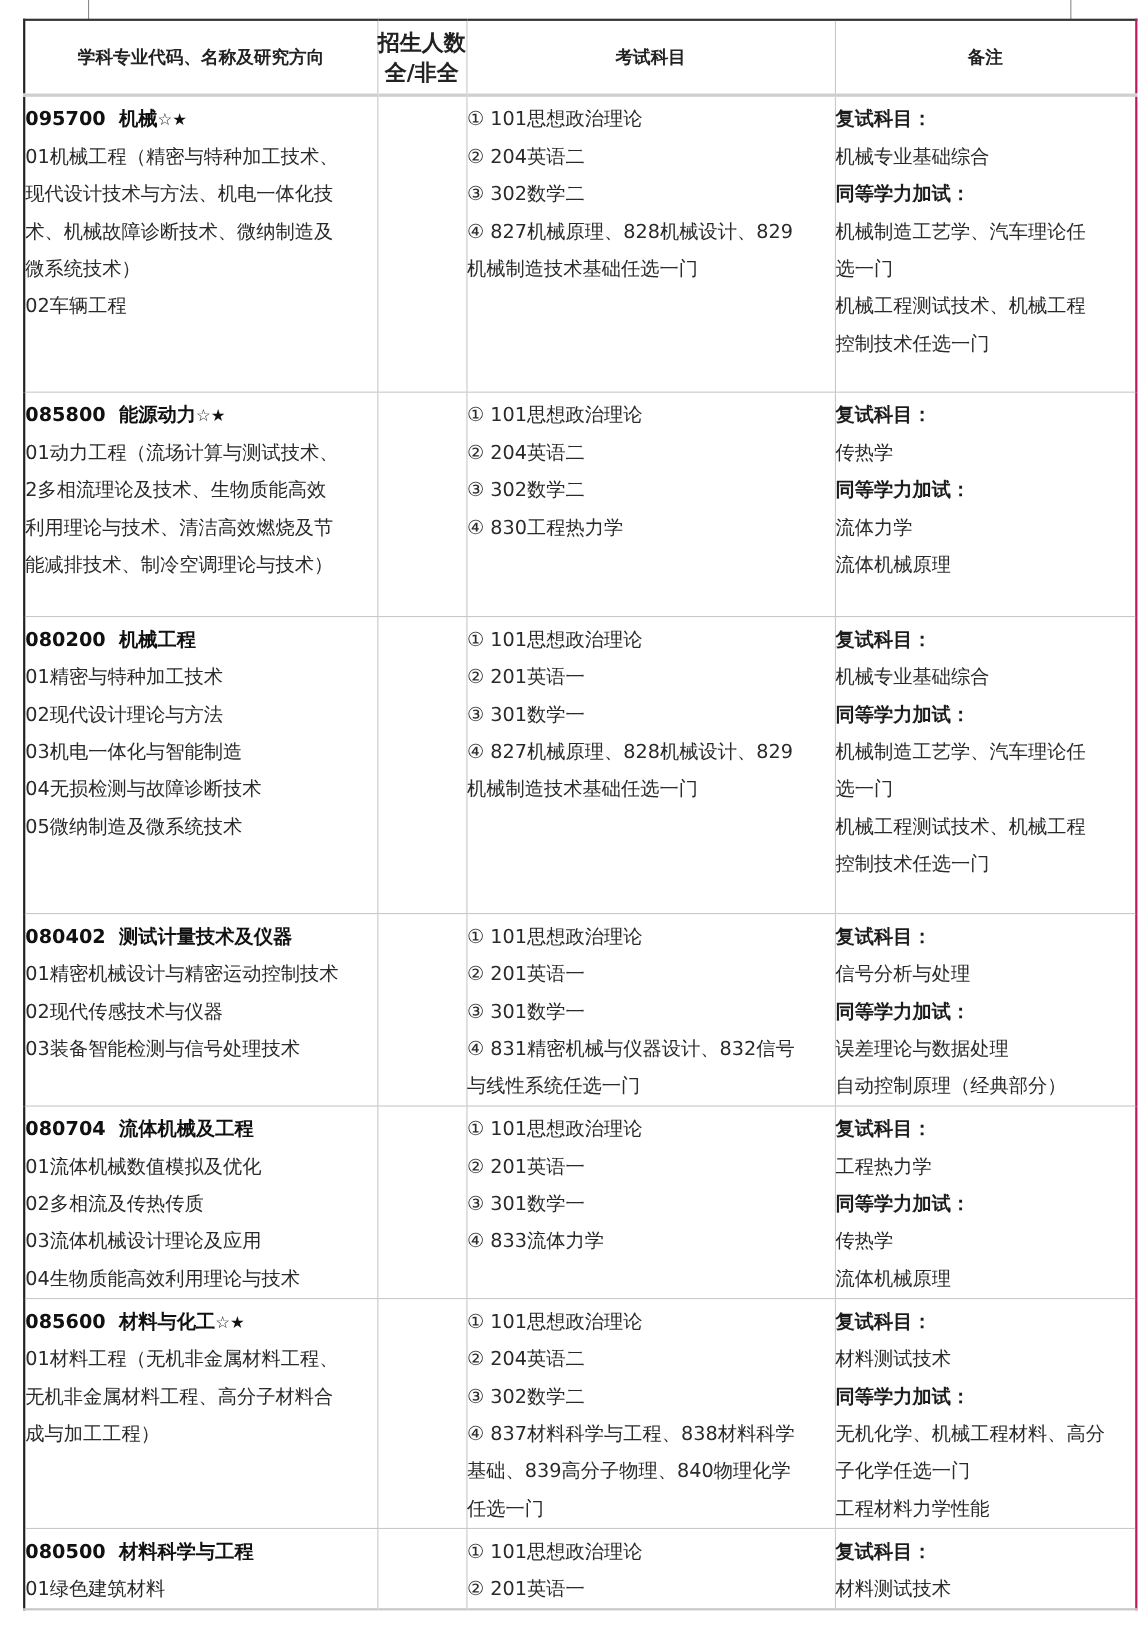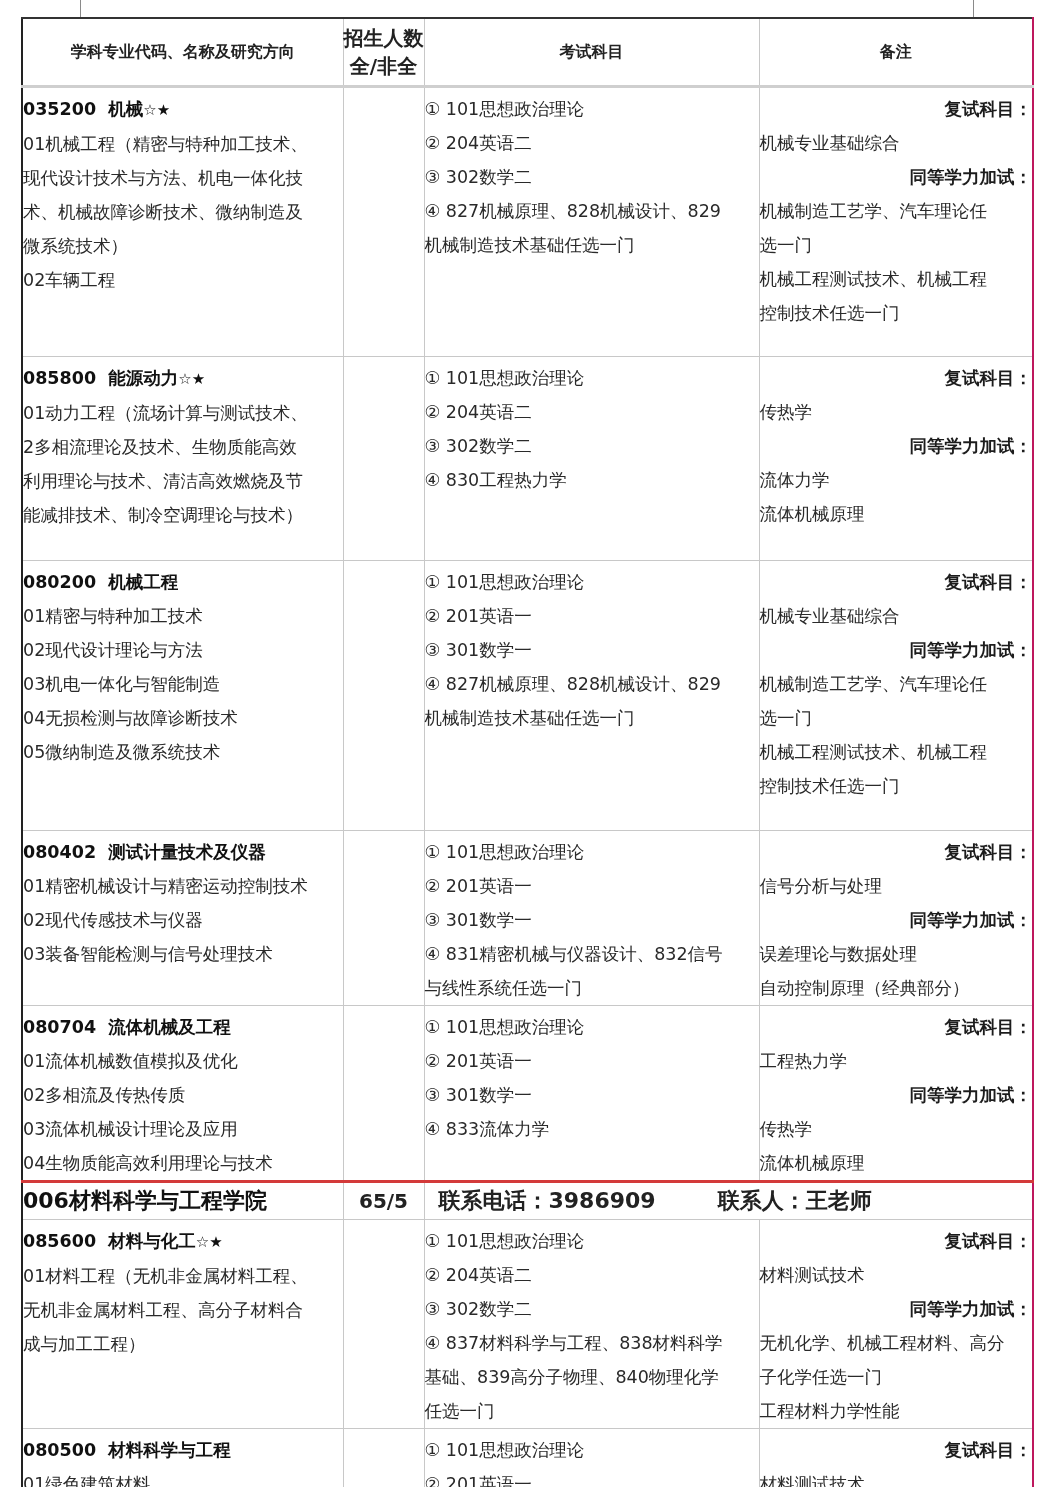--- a/index.html
+++ b/index.html
@@ -26,21 +26,21 @@
   }
   table.grid tr.head th.c-quota { font-size: 20px; line-height: 28px; }
   table.grid td.c-name { border-left: 2px solid #222; }
   table.grid tr.head th.c-name { border-left: 2px solid #222; }
   table.grid td.c-notes, table.grid th.c-notes { border-right: 2px solid #be185d; }
 
   .cell { font-size: 17.5px; line-height: 34px; }
   .cell .code { font-weight: bold; color: #111; }
   .cell .code .stars { font-weight: normal; font-size: 15px; }
   .cell .line { display: block; white-space: nowrap; }
-  .notes .hd { display: block; font-weight: bold; color: #1c1c1c; text-align: right; }
+  .notes .hd { display: block; font-weight: bold; color: #1c1c1c; }
 
   tr.block td { padding-top: 4px; }
   tr.dept td {
     height: 36px; vertical-align: middle; font-weight: bold;
     border-top: 3px solid #d33a3a;
   }
   tr.dept td.c-name { font-size: 22px; color: #111; padding-left: 0; }
   tr.dept td.c-quota { font-size: 20px; text-align: center; color: #222; }
   tr.dept td.contact { font-size: 22px; color: #222; padding-left: 14px; white-space: nowrap; }
   tr.dept td.contact span + span { margin-left: 62px; }
@@ -68,21 +68,21 @@
     <th class="c-quota">
       <div>招生人数</div>
       <div>全/非全</div>
     </th>
     <th class="c-subj">考试科目</th>
     <th class="c-notes">备注</th>
   </tr>
 
   <tr class="block" style="height:270px">
     <td class="c-name cell">
-      <span class="line code"><span>035200</span>&nbsp;&nbsp;<span>机械</span><span class="stars">☆★</span></span>
+      <span class="line code"><span>095700</span>&nbsp;&nbsp;<span>机械</span><span class="stars">☆★</span></span>
       <span class="line">01机械工程（精密与特种加工技术、</span>
       <span class="line">现代设计技术与方法、机电一体化技</span>
       <span class="line">术、机械故障诊断技术、微纳制造及</span>
       <span class="line">微系统技术）</span>
       <span class="line">02车辆工程</span>
     </td>
     <td class="c-quota"></td>
     <td class="c-subj cell subj">
       <span class="line">① 101思想政治理论</span>
       <span class="line">② 204英语二</span>
@@ -194,27 +194,20 @@
     </td>
     <td class="c-notes cell notes">
       <span class="hd">复试科目：</span>
       <span class="line">工程热力学</span>
       <span class="hd">同等学力加试：</span>
       <span class="line">传热学</span>
       <span class="line">流体机械原理</span>
     </td>
   </tr>
 
-  <tr class="dept">
-    <td class="c-name">006材料科学与工程学院</td>
-    <td class="c-quota">65/5</td>
-    <td class="contact c-notes" colspan="2">
-      <span>联系电话：3986909</span><span>联系人：王老师</span>
-    </td>
-  </tr>
 
   <tr class="block" style="height:204px">
     <td class="c-name cell">
       <span class="line code"><span>085600</span>&nbsp;&nbsp;<span>材料与化工</span><span class="stars">☆★</span></span>
       <span class="line">01材料工程（无机非金属材料工程、</span>
       <span class="line">无机非金属材料工程、高分子材料合</span>
       <span class="line">成与加工工程）</span>
     </td>
     <td class="c-quota"></td>
     <td class="c-subj cell subj">

